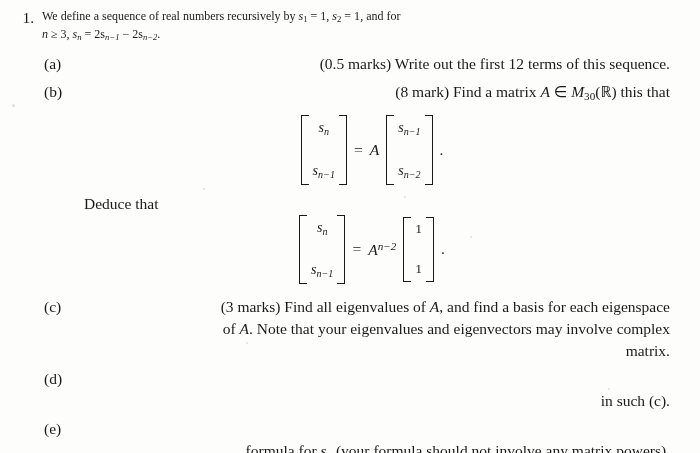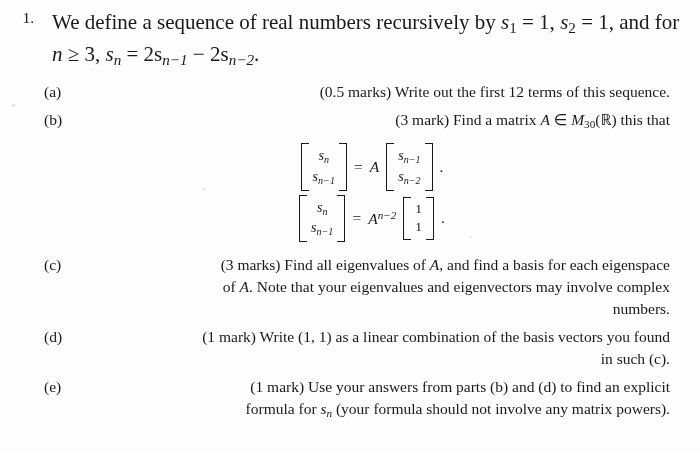--- a/index.html
+++ b/index.html
@@ -34,22 +34,22 @@
     padding-left: 8px;
   }
   .qnum {
     width: 26px;
     text-align: right;
     font-size: 15.5px;
     flex: 0 0 26px;
     padding-top: 1px;
   }
   .qstem {
-    margin-left: 18px;
-    font-size: 21px;
+    margin-left: 8px;
+    font-size: 12px;
     line-height: 1.42;
     width: 648px;
   }
   .parts {
     margin-top: 9px;
     padding-left: 44px;
   }
   .part {
     display: flex;
     align-items: flex-start;
@@ -107,20 +107,21 @@
   .brk.l { border-left: 1.3px solid #1a1a1a; }
   .brk.r { border-right: 1.3px solid #1a1a1a; }
   .vcol {
     display: flex;
     flex-direction: column;
     justify-content: center;
     padding: 3px 4px;
     line-height: 1.38;
     font-size: 14px;
     text-align: center;
+    gap: 22px;
   }
   .vcol.small { font-size: 13.5px; }
   .eqparts {
     display: inline-flex;
     align-items: center;
     gap: 7px;
     font-size: 15.5px;
   }
   .eqparts .op { font-style: normal; }
   .period { font-style: normal; }
@@ -179,21 +180,21 @@
     <div class="parts">
 
       <div class="part" style="margin-top:10px;">
         <div class="plabel">(a)</div>
         <div class="ptext">(0.5 marks) Write out the first 12 terms of this sequence.</div>
       </div>
 
       <div class="part" style="margin-top:6px;">
         <div class="plabel">(b)</div>
         <div class="ptext">
-          <span>(3 mark) Find a matrix </span><span class="mi">A</span><span> ∈ </span><span class="mi">M</span><span class="sub num">30</span><span>(ℝ)</span><span> this that</span>
+          <span>(8 mark) Find a matrix </span><span class="mi">A</span><span> ∈ </span><span class="mi">M</span><span class="sub num">30</span><span>(ℝ)</span><span> this that</span>
         </div>
       </div>
 
       <div class="eqwrap eq1">
         <span class="eqparts">
           <span class="vec">
             <span class="brk l"></span>
             <span class="vcol">
               <span><span class="mi">s</span><span class="sub">n</span></span>
               <span><span class="mi">s</span><span class="sub">n−1</span></span>
@@ -207,20 +208,21 @@
             <span class="vcol">
               <span><span class="mi">s</span><span class="sub">n−1</span></span>
               <span><span class="mi">s</span><span class="sub">n−2</span></span>
             </span>
             <span class="brk r"></span>
           </span>
           <span class="period">.</span>
         </span>
       </div>
 
+      <div class="deduce" style="padding-left:40px;">Deduce that</div>
 
       <div class="eqwrap eq2">
         <span class="eqparts">
           <span class="vec">
             <span class="brk l"></span>
             <span class="vcol">
               <span><span class="mi">s</span><span class="sub">n</span></span>
               <span><span class="mi">s</span><span class="sub">n−1</span></span>
             </span>
             <span class="brk r"></span>
@@ -237,36 +239,36 @@
           </span>
           <span class="period">.</span>
         </span>
       </div>
 
       <div class="part" style="margin-top:12px;">
         <div class="plabel">(c)</div>
         <div class="ptext">
           <span>(3 marks) Find all eigenvalues of </span><span class="mi">A</span><span>, and find a basis for each eigenspace</span><br>
           <span>of </span><span class="mi">A</span><span>. Note that your eigenvalues and eigenvectors may involve complex</span><br>
-          <span>numbers.</span>
+          <span>matrix.</span>
         </div>
       </div>
 
       <div class="part" style="margin-top:6px;">
         <div class="plabel">(d)</div>
         <div class="ptext">
-          <span>(1 mark) Write (1, 1) as a linear combination of the basis vectors you found</span><br>
+          <br>
           <span>in such (c).</span>
         </div>
       </div>
 
       <div class="part" style="margin-top:6px;">
         <div class="plabel">(e)</div>
         <div class="ptext">
-          <span>(1 mark) Use your answers from parts (b) and (d) to find an explicit</span><br>
+          <br>
           <span>formula for </span><span class="mi">s</span><span class="sub">n</span><span> (your formula should not involve any matrix powers).</span>
         </div>
       </div>
 
     </div>
   </div>
 
   <div class="bottomfade"></div>
 
 </div>

